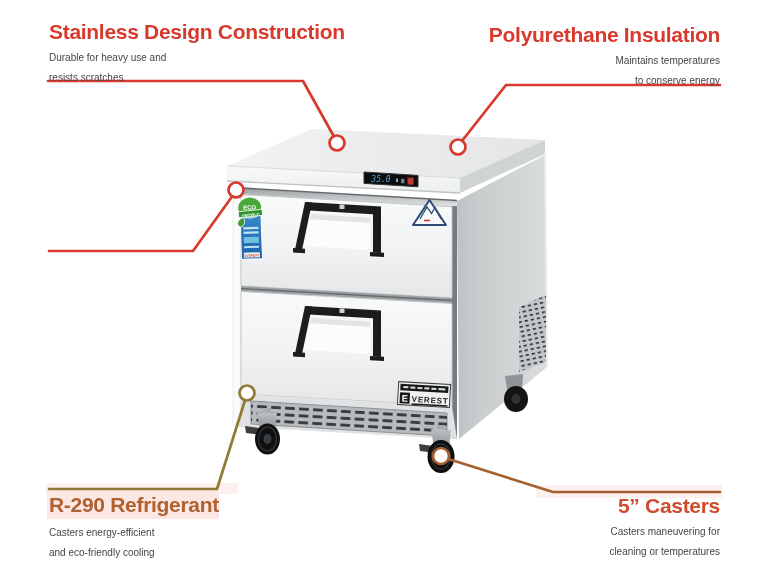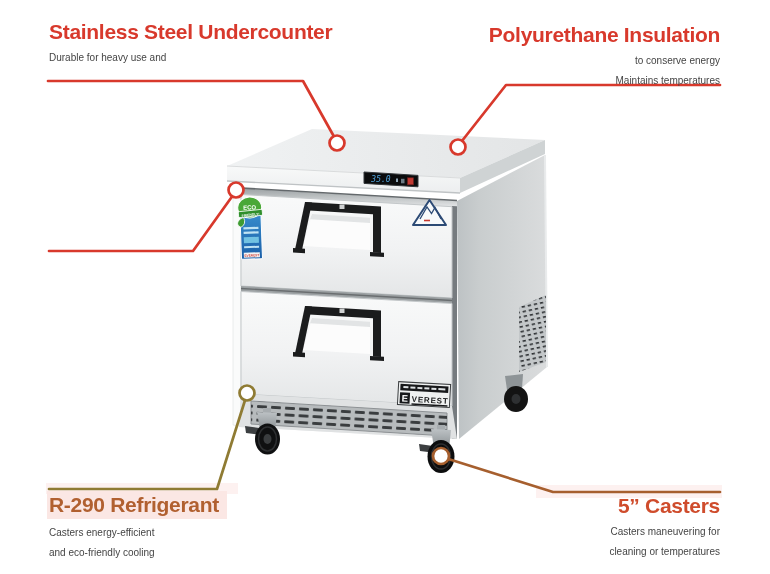--- a/index.html
+++ b/index.html
@@ -15,21 +15,21 @@
   }
   .callout .desc { margin-top:4px; font-size:10px; line-height:20px; color:var(--body-text); }
   .callout.right { text-align:right; }
   #co-stainless   { left:49px;  top:19px; }
   #co-insulation  { right:50px; top:22px;margin-left:42px; }
   #co-undercounter{ left:49px;  top:255px; width:196px; }
   #co-refrigerant { left:49px;  top:491px; }
   #co-refrigerant h3 {
     color:var(--heading-refrigerant);
     background:var(--highlight-pink);
-    display:inline-block; padding:1px 8px 2px 2px; margin-left:-2px;
+    display:inline-block; padding:1px 0 2px 2px; margin-left:-2px;
   }
   #co-casters { right:50px; top:493px; }
   #co-casters h3 { color:var(--heading-casters); }
 </style>
 </head>
 <body>
 
 <div class="stage">
 
   <svg class="scene" width="770" height="574" viewBox="0 0 770 574">
@@ -209,31 +209,32 @@
     <g fill="#ffffff" stroke-width="2.7">
       <circle cx="337" cy="143" r="7.5" style="stroke:var(--line-red)"></circle>
       <circle cx="458" cy="147" r="7.5" style="stroke:var(--line-red)"></circle>
       <circle cx="236" cy="190" r="7.5" style="stroke:var(--line-red)"></circle>
       <circle cx="247" cy="393" r="7.5" style="stroke:var(--line-olive)"></circle>
       <circle cx="441" cy="456" r="8" style="stroke:var(--line-brown)"></circle>
     </g>
   </svg>
 
   <div class="callout" id="co-stainless">
-    <h3>Stainless Steel Undercounter</h3>
+    <h3>Stainless Design Construction</h3>
     <div class="desc">
       <div>Durable for heavy use and</div>
+      <div>resists scratches</div>
     </div>
   </div>
 
   <div class="callout right" id="co-insulation">
     <h3>Polyurethane Insulation</h3>
     <div class="desc">
+      <div>Maintains temperatures</div>
       <div>to conserve energy</div>
-      <div>Maintains temperatures</div>
     </div>
   </div>
 
 
   <div class="callout" id="co-refrigerant">
     <h3>R-290 Refrigerant</h3>
     <div class="desc">
       <div>Casters energy-efficient</div>
       <div>and eco-friendly cooling</div>
     </div>

